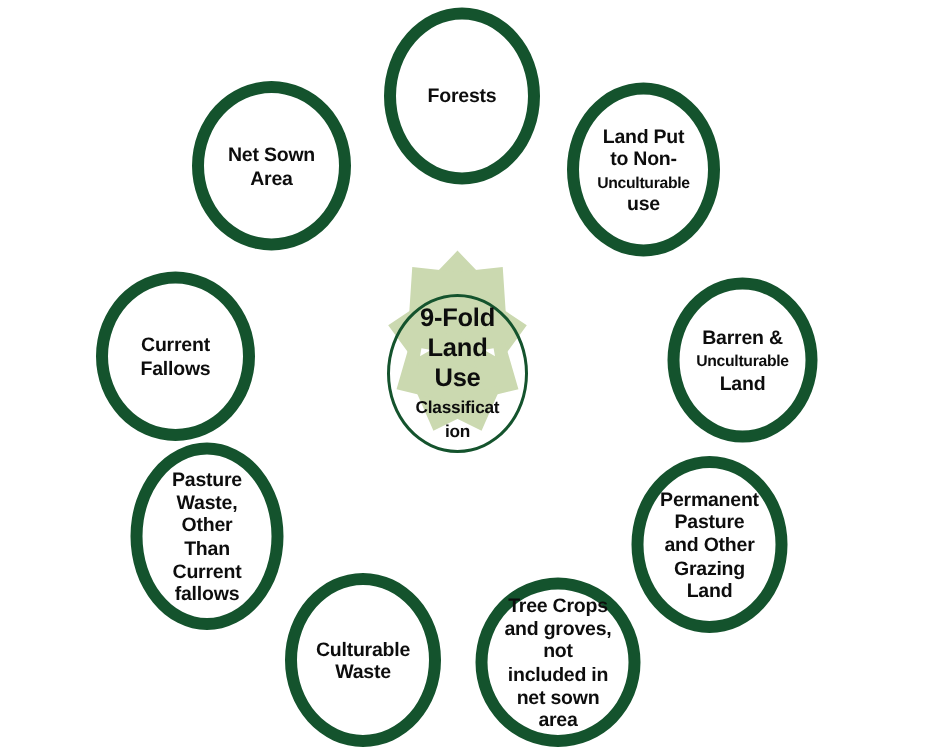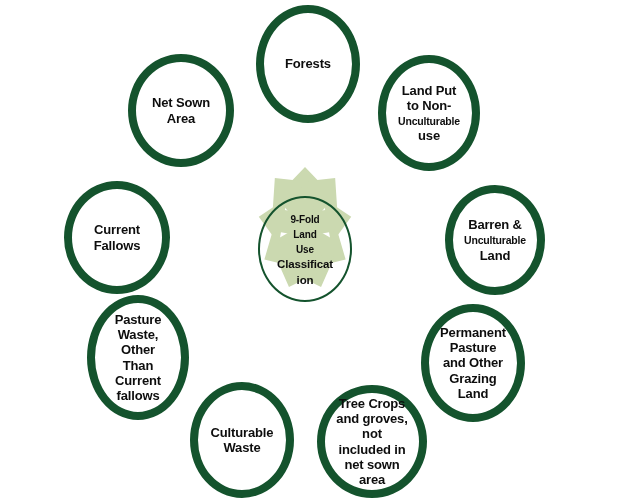--- a/index.html
+++ b/index.html
@@ -48,21 +48,21 @@
     box-sizing: border-box;
   }
   .small-word {
     font-size: 10.5px;
     letter-spacing: -0.2px;
   }
   .center-node {
     border-width: 2px;
   }
   .center-node .lead {
-    font-size: 10px;
+    font-size: 17px;
     line-height: 1.18;
   }
   .center-node .tail {
     font-size: 11.5px;
     line-height: 1.18;
   }
   .overflow-label {
     position: absolute;
     text-align: center;
     font-weight: bold;

